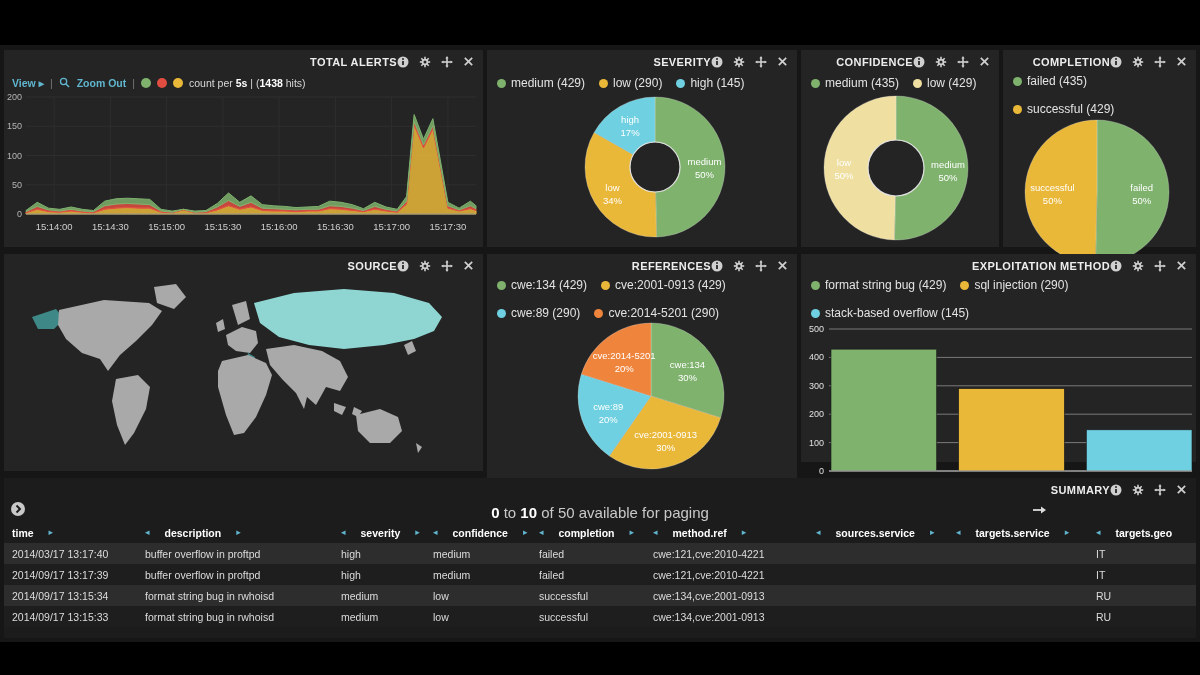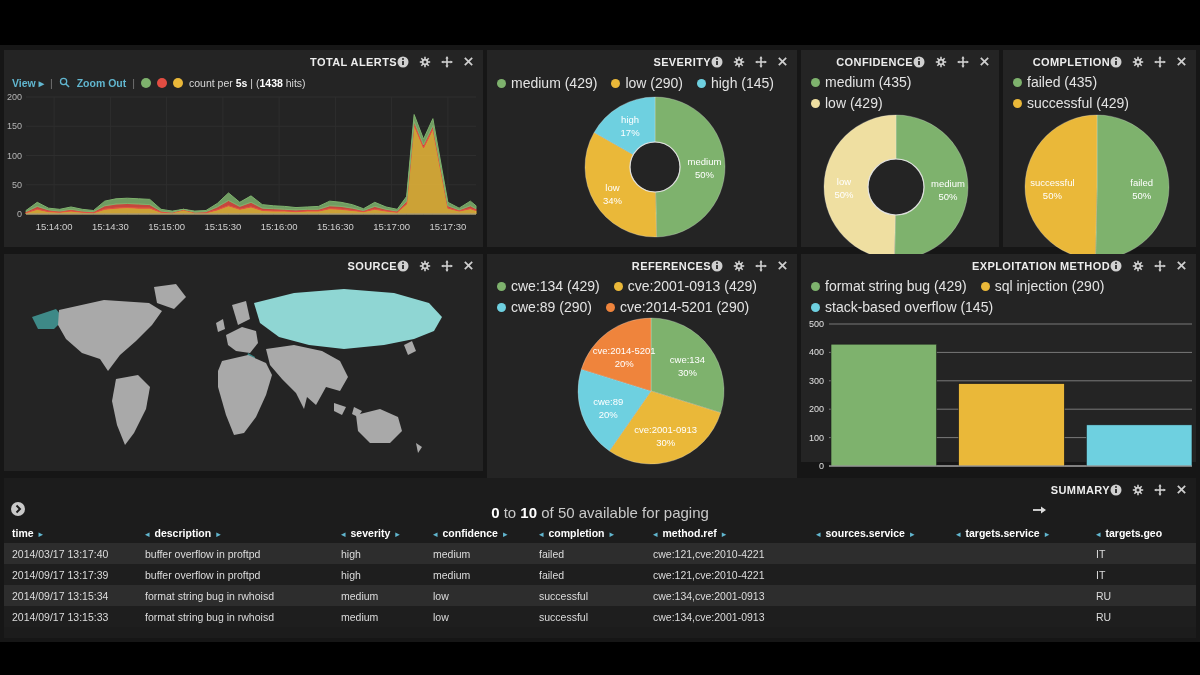--- a/index.html
+++ b/index.html
@@ -22,41 +22,41 @@
   .ptitle{font-size:11px;font-weight:bold;color:#ededed;letter-spacing:.4px;}
   .picons{display:flex;gap:10px;align-items:center;}
   .picon{width:12px;height:12px;display:inline-block;cursor:pointer;line-height:0;}
 
   .ta-toolbar{display:flex;align-items:center;gap:6px;padding:3px 8px 0 8px;height:21px;font-size:10.5px;color:#ddd;}
   .link{color:#61b6cf;cursor:pointer;font-weight:bold;}
   .sep{color:#787878;}
   .dot{width:10px;height:10px;border-radius:50%;display:inline-block;flex:none;}
   .cnt{color:#d8d8d8;} .cnt b{color:#fff;}
 
-  .legend{display:flex;flex-wrap:wrap;gap:5px 14px;padding:3px 10px 1px 10px;font-size:14px;color:#e3e3e3;align-items:center;min-height:22px;}
+  .legend{display:flex;flex-wrap:wrap;gap:14px 14px;padding:3px 10px 1px 10px;font-size:12px;color:#e3e3e3;align-items:center;min-height:22px;}
   .litem{display:inline-flex;align-items:center;gap:5px;cursor:pointer;}
   .litem .dot{width:9px;height:9px;}
 
   svg.chart{display:block;}
 
   
   .land{fill:#a9a9a9;}
   .hi-ru{fill:#8fd6d3;}
   .hi-teal{fill:#3e8987;}
 
   
   .s-sub{position:relative;height:24px;}
   #expand{position:absolute;left:7px;top:3px;cursor:pointer;line-height:0;}
   .paging{position:absolute;left:0;right:0;top:5px;text-align:center;font-size:15px;color:#c9c9c9;}
   .paging b{color:#fff;}
   #pgarrow{position:absolute;left:1028px;top:6px;cursor:pointer;line-height:0;}
 
   .trow{display:flex;height:21px;align-items:center;}
   #thead{height:20px;}
-  .tcell{padding-left:8px;font-size:10.5px;color:#dcdcdc;white-space:nowrap;overflow:hidden;display:flex;align-items:flex-end;gap:5px;flex:none;}
+  .tcell{padding-left:8px;font-size:10.5px;color:#dcdcdc;white-space:nowrap;overflow:hidden;display:flex;align-items:flex-start;gap:15px;flex:none;}
   #thead .tcell{cursor:pointer;}
   .hlbl{color:#fff;font-weight:bold;}
   .arr{color:#61b6cf;font-size:9px;}
   #tbody .trow:nth-child(odd){background:#2d2d2d;}
   #tbody .trow:nth-child(even){background:#1e1e1e;}
   .col1{width:133px}.col2{width:196px}.col3{width:92px}.col4{width:106px}
   .col5{width:114px}.col6{width:163px}.col7{width:140px}.col8{width:140px}.col9{flex:1;}
 </style>
 </head>
 <body>

